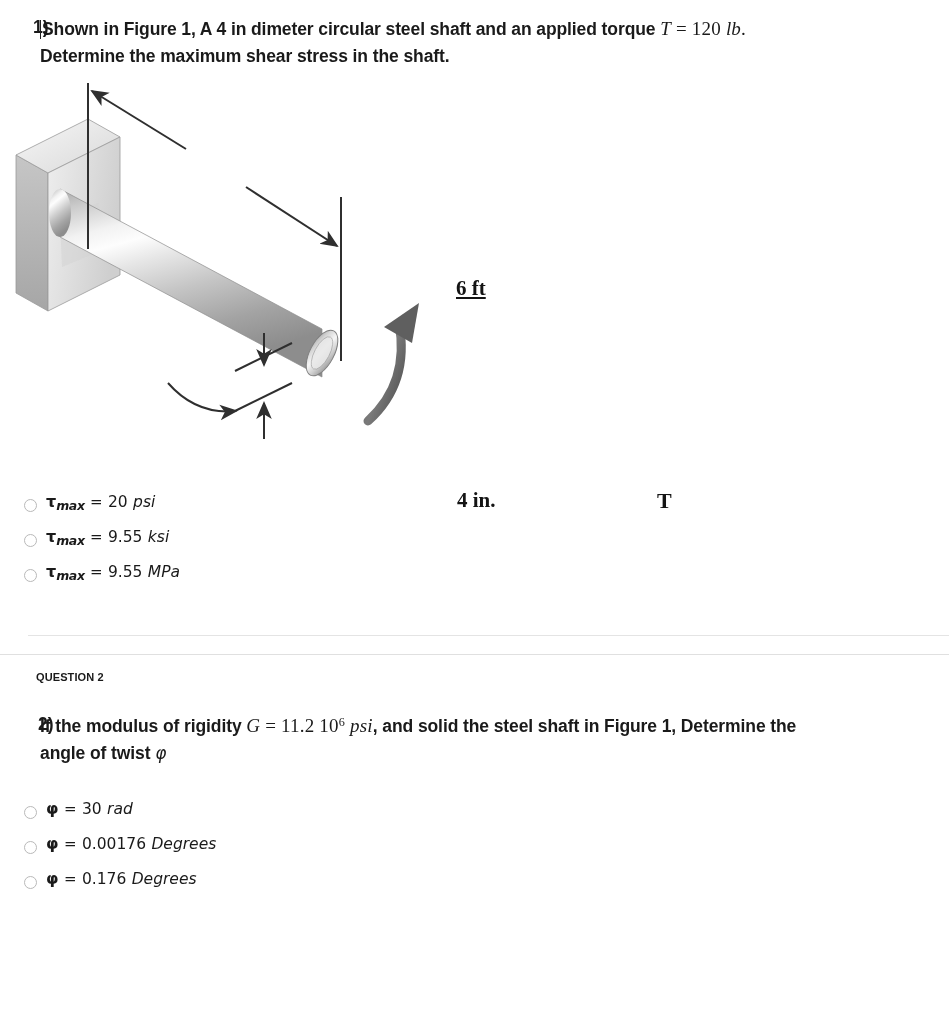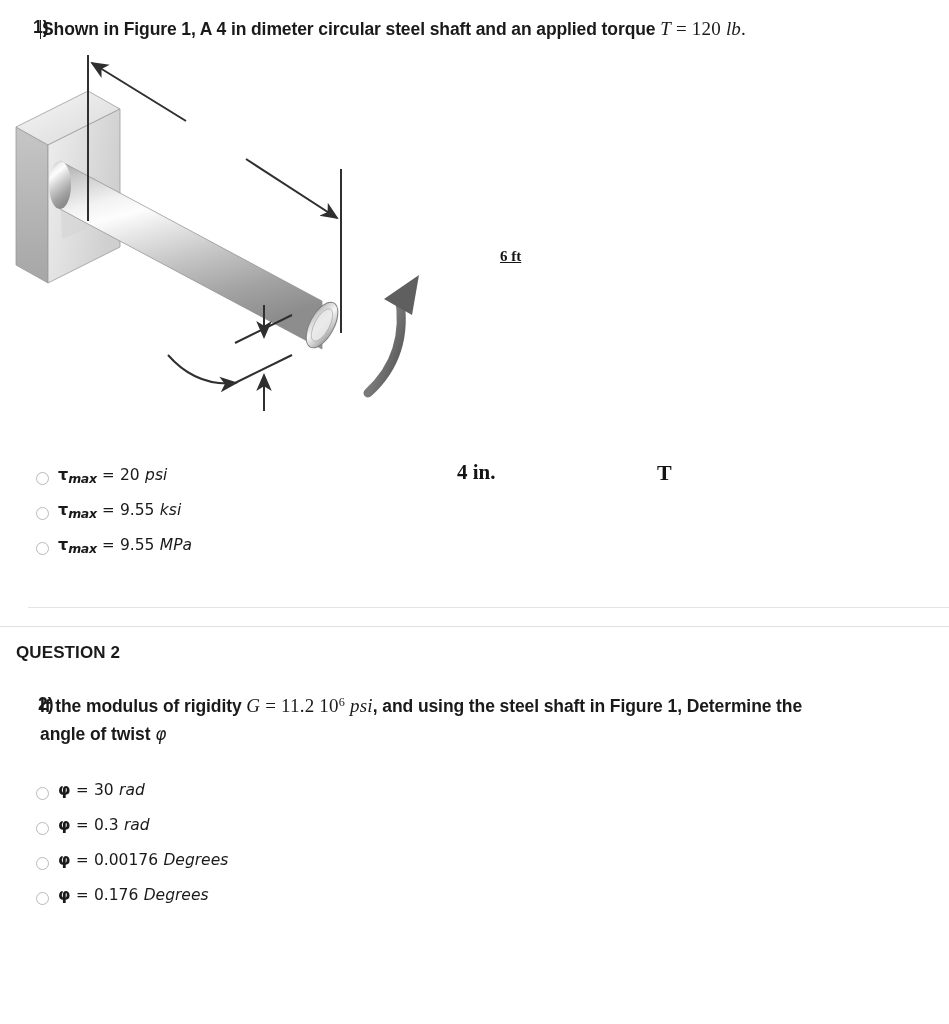--- a/index.html
+++ b/index.html
@@ -91,21 +91,21 @@
     font-weight: bold;
     color: #141414;
   }
 
   
   .options { margin-top: 14px; }
   .opt-row {
     display: flex;
     align-items: center;
     height: 35px;
-    padding-left: 36px;
+    padding-left: 24px;
   }
   .radio {
     flex: 0 0 auto;
     width: 11px;
     height: 11px;
     border: 1.3px solid #b9b9b9;
     border-radius: 50%;
     background: #fff;
     margin-right: 9px;
     margin-top: 7px;
@@ -146,35 +146,36 @@
     height: 1px;
     background: #e4e4e4;
     margin-left: 28px;
     margin-right: 0;
   }
   .divider-full {
     height: 1px;
     background: #e0e0e0;
   }
   .section-header {
-    font-size: 17px;
+    font-size: 11px;
     font-weight: bold;
     letter-spacing: 0.1px;
-    padding-left: 16px;
+    padding-left: 36px;
   }
 </style>
 </head>
 <body>
 
 <div class="q-block" style="padding-top:14px;">
 
   <div class="q-stem">
     <div class="q-num">1)</div>
     <div class="q-text">
       <span class="caret"></span><span>Shown in Figure 1, A 4 in dimeter circular steel shaft and an applied torque </span><span class="mathi">T</span><span class="mathr"> = </span><span class="mathr">120 </span><span class="mathi">lb</span><span class="mathr">.</span>
+      <div>Determine the maximum shear stress in the shaft.</div>
     </div>
   </div>
 
   <div class="figure-wrap">
     <svg width="949" height="400" viewBox="0 0 949 400">
       <defs>
         <linearGradient id="shaftGrad" x1="0" y1="0" x2="0.38" y2="1">
           <stop offset="0%" stop-color="#a9a9a9"></stop>
           <stop offset="10%" stop-color="#cbcbcb"></stop>
           <stop offset="24%" stop-color="#f2f2f2"></stop>
@@ -257,21 +258,21 @@
 
         <path d="M168 312 Q 196 344 236 340" stroke-width="2" marker-end="url(#arrHead)"></path>
       </g>
 
       <g>
         <path d="M368 350 Q 410 312 399 252" fill="none" stroke="url(#torqueGrad)" stroke-width="9" stroke-linecap="round"></path>
         <polygon points="384,256 419,232 412,272" fill="#5f5f5f"></polygon>
       </g>
     </svg>
 
-    <div class="dim-label" style="left:500px; top:205px; font-size:15px;text-decoration:underline;">6 ft</div>
+    <div class="dim-label" style="left:456px; top:205px; font-size:21px;text-decoration:underline;">6 ft</div>
     <div class="dim-label" style="left:457px; top:417px; font-size:21px;text-align:center;">4 in.</div>
     <div class="dim-label" style="left:657px; top:417px; font-size:22px;">T</div>
   </div>
 
 
   <div class="options">
 
     <div class="opt-row">
       <span class="radio"></span>
       <span class="opt-text"><span class="sym">τ</span><span class="sub">max</span> <span class="eq">=</span> <span class="val">20</span> <span class="unit">psi</span></span>
@@ -294,36 +295,32 @@
 <div class="divider-inset" style="margin-top:45px;"></div>
 <div class="divider-full" style="margin-top:18px;"></div>
 
 <div class="q-block" style="padding-top:16px;">
 
   <div class="section-header">QUESTION 2</div>
 
   <div class="q-stem" style="margin-top:28px;">
     <div class="q-num" style="padding-left:38px;">2)</div>
     <div class="q-text">
-      <span>If the modulus of rigidity </span><span class="mathi">G</span><span class="mathr"> = </span><span class="mathr"><span>11.2 10</span><sup>6</sup></span><span class="mathi"> psi</span><span>, and using the steel shaft in Figure 1, Determine the </span>
+      <span>If the modulus of rigidity </span><span class="mathi">G</span><span class="mathr"> = </span><span class="mathr"><span>11.2 10</span><sup>6</sup></span><span class="mathi"> psi</span><span>, and solid the steel shaft in Figure 1, Determine the </span>
       <div><span>angle of twist </span><span class="phi-in">φ</span></div>
     </div>
   </div>
 
   <div class="options" style="margin-top:24px;">
 
     <div class="opt-row">
       <span class="radio"></span>
       <span class="opt-text"><span class="sym">φ</span> <span class="eq">=</span> <span class="val">30</span> <span class="unit">rad</span></span>
     </div>
 
-    <div class="opt-row">
-      <span class="radio"></span>
-      <span class="opt-text"><span class="sym">φ</span> <span class="eq">=</span> <span class="val">0.3</span> <span class="unit">rad</span></span>
-    </div>
 
     <div class="opt-row">
       <span class="radio"></span>
       <span class="opt-text"><span class="sym">φ</span> <span class="eq">=</span> <span class="val">0.00176</span> <span class="unit">Degrees</span></span>
     </div>
 
     <div class="opt-row">
       <span class="radio"></span>
       <span class="opt-text"><span class="sym">φ</span> <span class="eq">=</span> <span class="val">0.176</span> <span class="unit">Degrees</span></span>
     </div>

